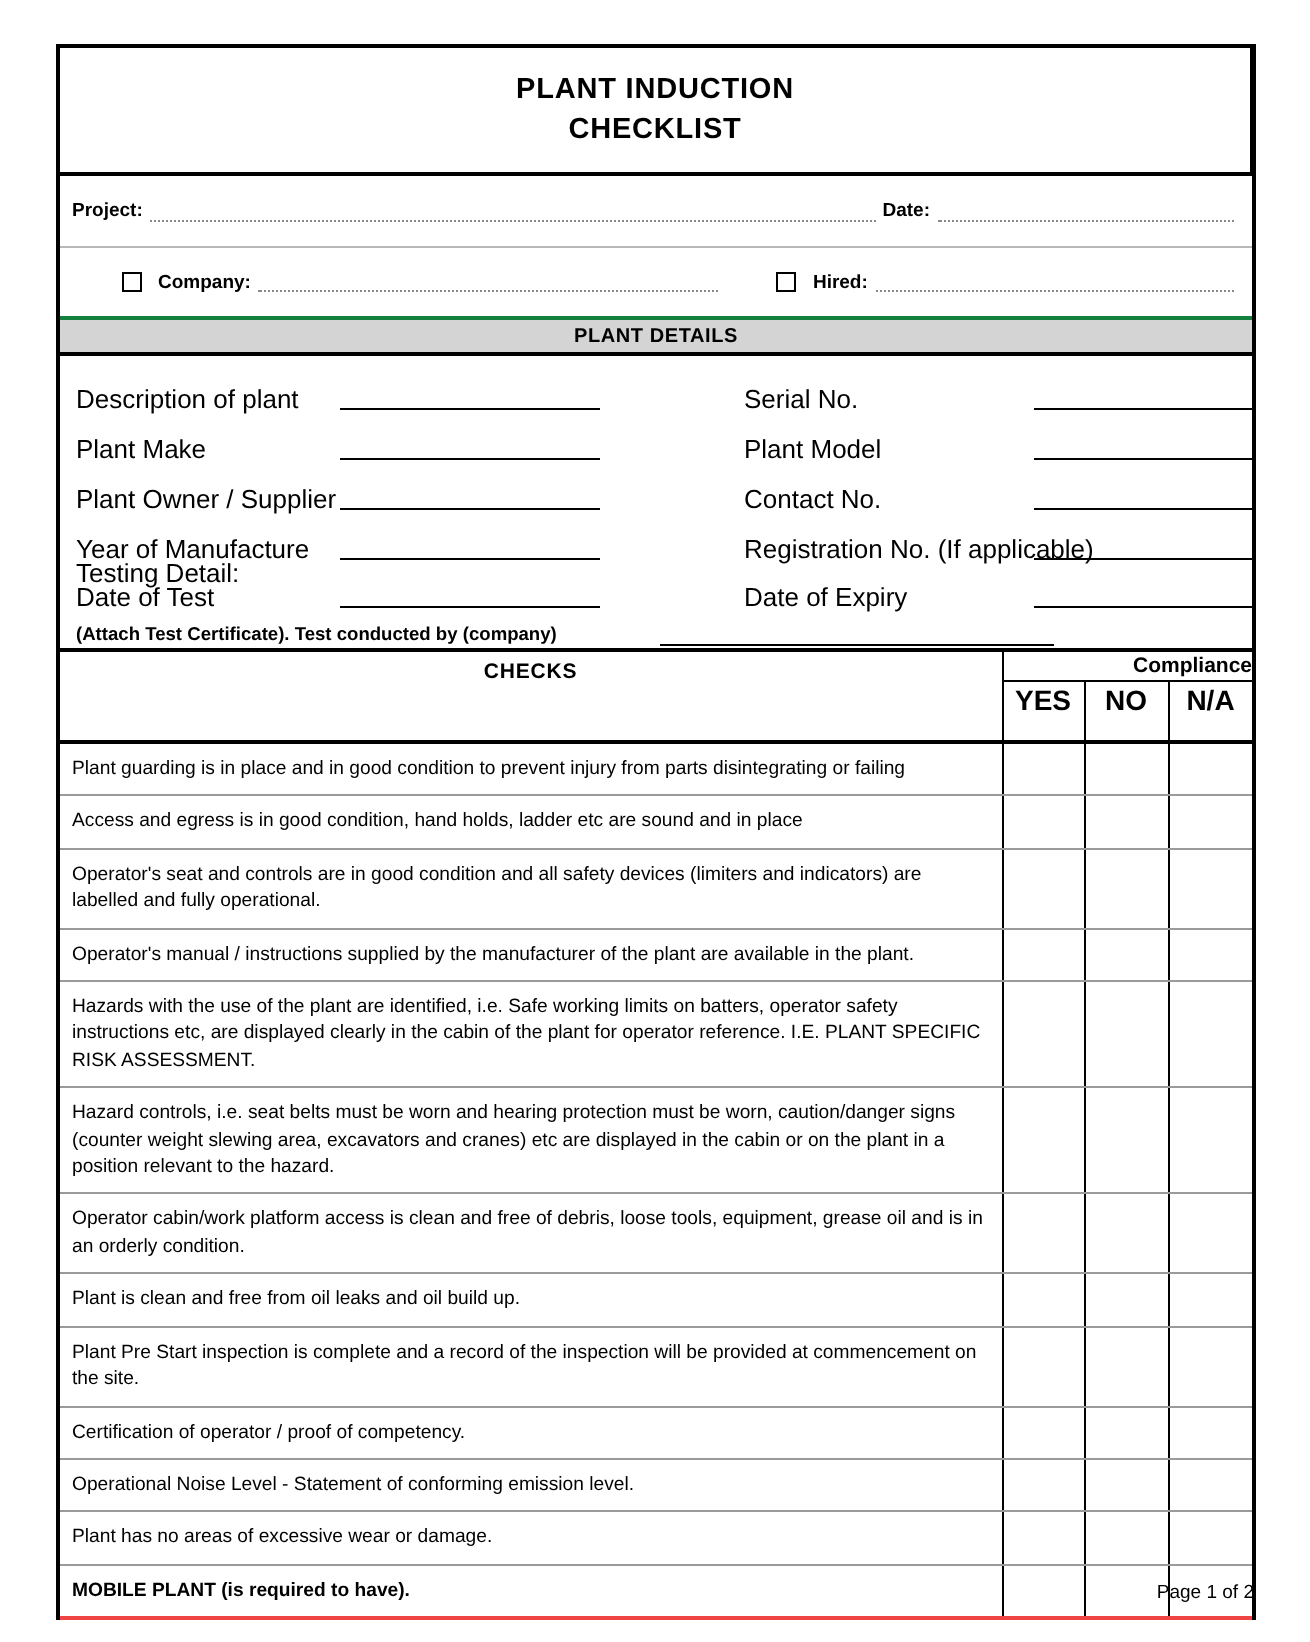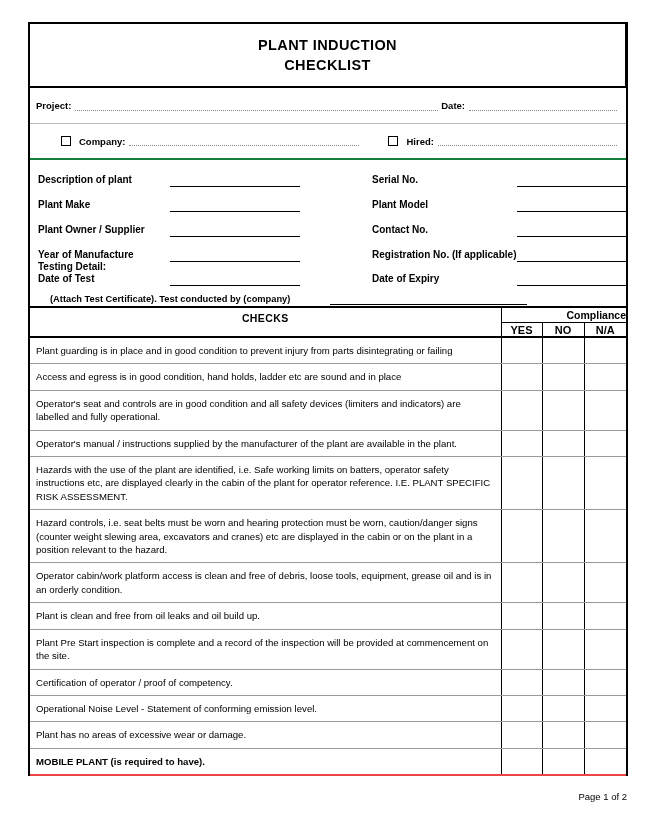--- a/index.html
+++ b/index.html
@@ -118,22 +118,22 @@
 
   
   .details {
     position: relative;
     height: 148px;
     border-bottom: 2px solid #000;
     box-sizing: border-box;
   }
   .d-label {
     position: absolute;
-    font-size: 10px;
-    font-weight: bold;
+    font-size: 13px;
+    font-weight: normal;
     white-space: nowrap;
   }
   .d-line {
     position: absolute;
     border-bottom: 1.2px solid #000;
     height: 0;
   }
   .d-note {
     position: absolute;
     font-size: 9.3px;
@@ -165,23 +165,23 @@
     border-bottom: 1px solid #000;
     text-align: right;
     font-size: 10.5px;
     font-weight: bold;
     padding: 1px 0 1px 0;
   }
   .th-sub {
     border-bottom: 2px solid #000;
     border-right: 1.5px solid #000;
     text-align: center;
-    font-size: 11px;
-    font-weight: bold;
-    padding: 1px 0 0 0;
+    font-size: 14px;
+    font-weight: bold;
+    padding: 1px 0 12px 0;
   }
   .th-sub.last { border-right: none; }
   .td-check {
     border-right: 1.5px solid #000;
     border-bottom: 1px solid #9a9a9a;
     font-size: 9.6px;
     line-height: 13.4px;
     padding: 6px 6px 6px 6px;
     margin-left: 29px;
   }
@@ -229,20 +229,21 @@
     <div class="meta-row second">
       <span class="chk"></span>
       <span class="meta-label">Company:</span>
       <span class="dots mid"></span>
       <span class="gap-lg"></span>
       <span class="chk"></span>
       <span class="meta-label">Hired:</span>
       <span class="dots"></span>
     </div>
 
+    <div class="section-band">PLANT DETAILS</div>
 
     <div class="details">
 
       <span class="d-label" style="left:8px; top:14px;">Description of plant</span>
       <span class="d-label" style="left:8px; top:39px;">Plant Make</span>
       <span class="d-label" style="left:8px; top:64px;">Plant Owner / Supplier</span>
       <span class="d-label" style="left:8px; top:89px;">Year of Manufacture</span>
       <span class="d-label" style="left:8px; top:101px;">Testing Detail:</span>
       <span class="d-label" style="left:8px; top:113px;">Date of Test</span>
 
@@ -257,21 +258,21 @@
       <span class="d-label" style="left:342px; top:64px;">Contact No.</span>
       <span class="d-label" style="left:326px; top:89px;margin-left:16px;">Registration No. (If applicable)</span>
       <span class="d-label" style="left:342px; top:113px;">Date of Expiry</span>
 
       <span class="d-line" style="left:487px; top:26px;  width:110px;"></span>
       <span class="d-line" style="left:487px; top:51px;  width:110px;"></span>
       <span class="d-line" style="left:487px; top:76px;  width:110px;"></span>
       <span class="d-line" style="left:487px; top:101px; width:110px;"></span>
       <span class="d-line" style="left:487px; top:125px; width:110px;"></span>
 
-      <span class="d-note" style="left:20px; top:134px;">(Attach Test Certificate). Test conducted by (company)</span>
+      <span class="d-note" style="left:8px; top:134px;">(Attach Test Certificate). Test conducted by (company)</span>
       <span class="d-line" style="left:300px; top:144px; width:197px;"></span>
     </div>
 
     <table class="checks-table">
       <colgroup>
         <col style="width:471px;">
         <col style="width:41px;">
         <col style="width:42px;">
         <col style="width:42px;">
       </colgroup>

